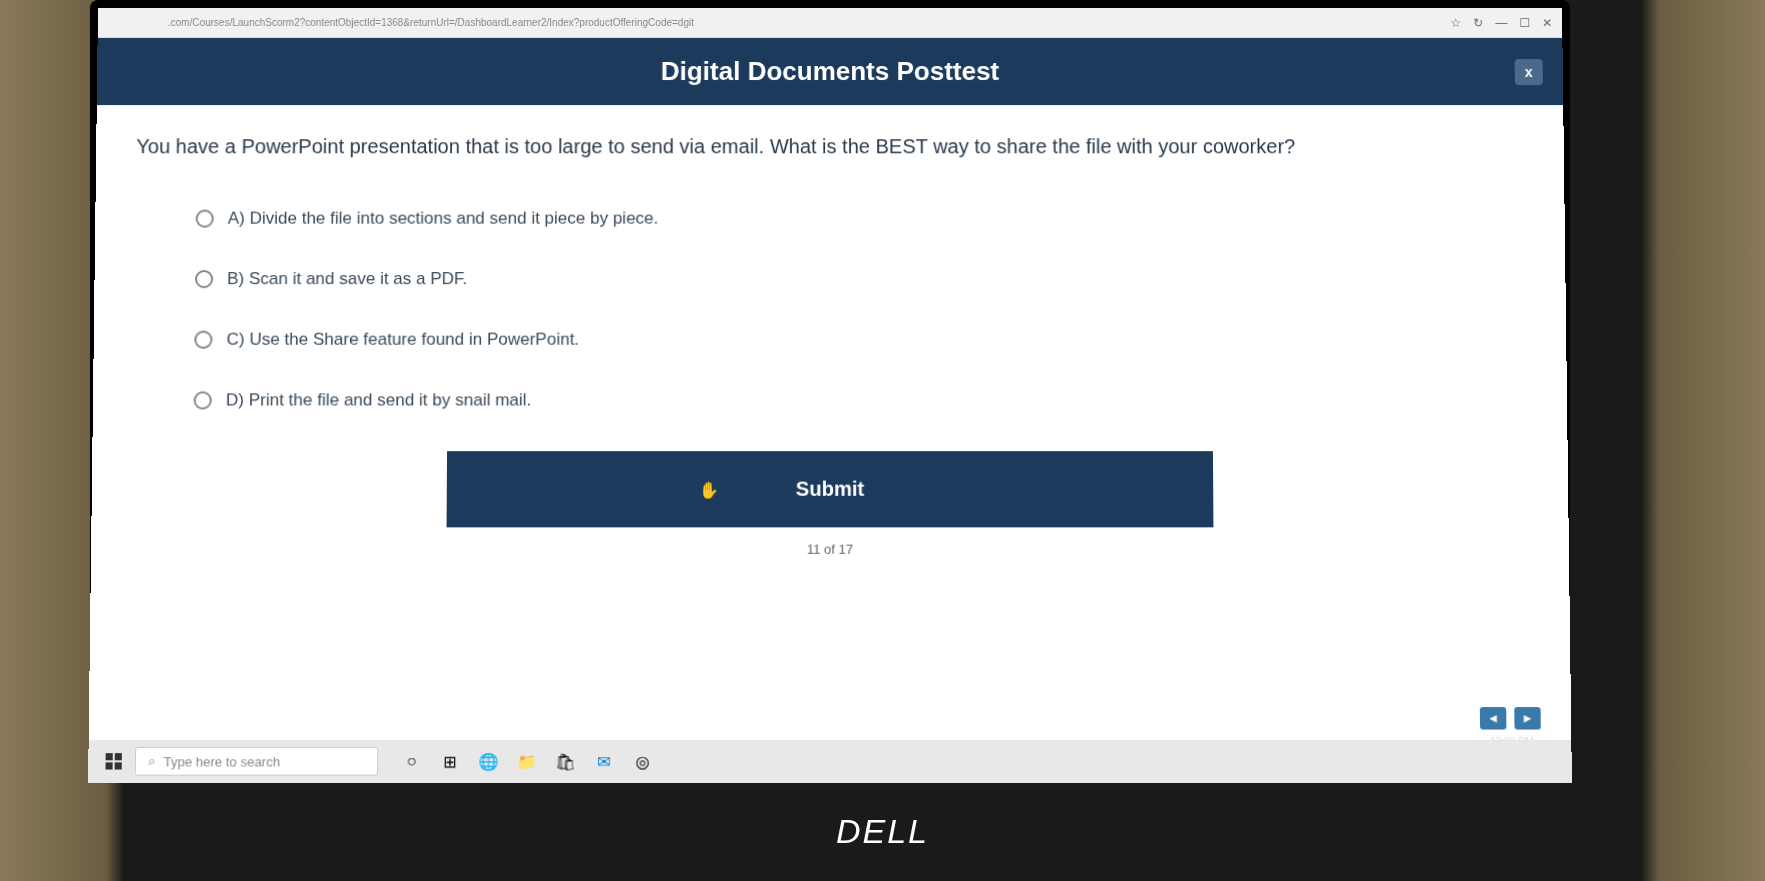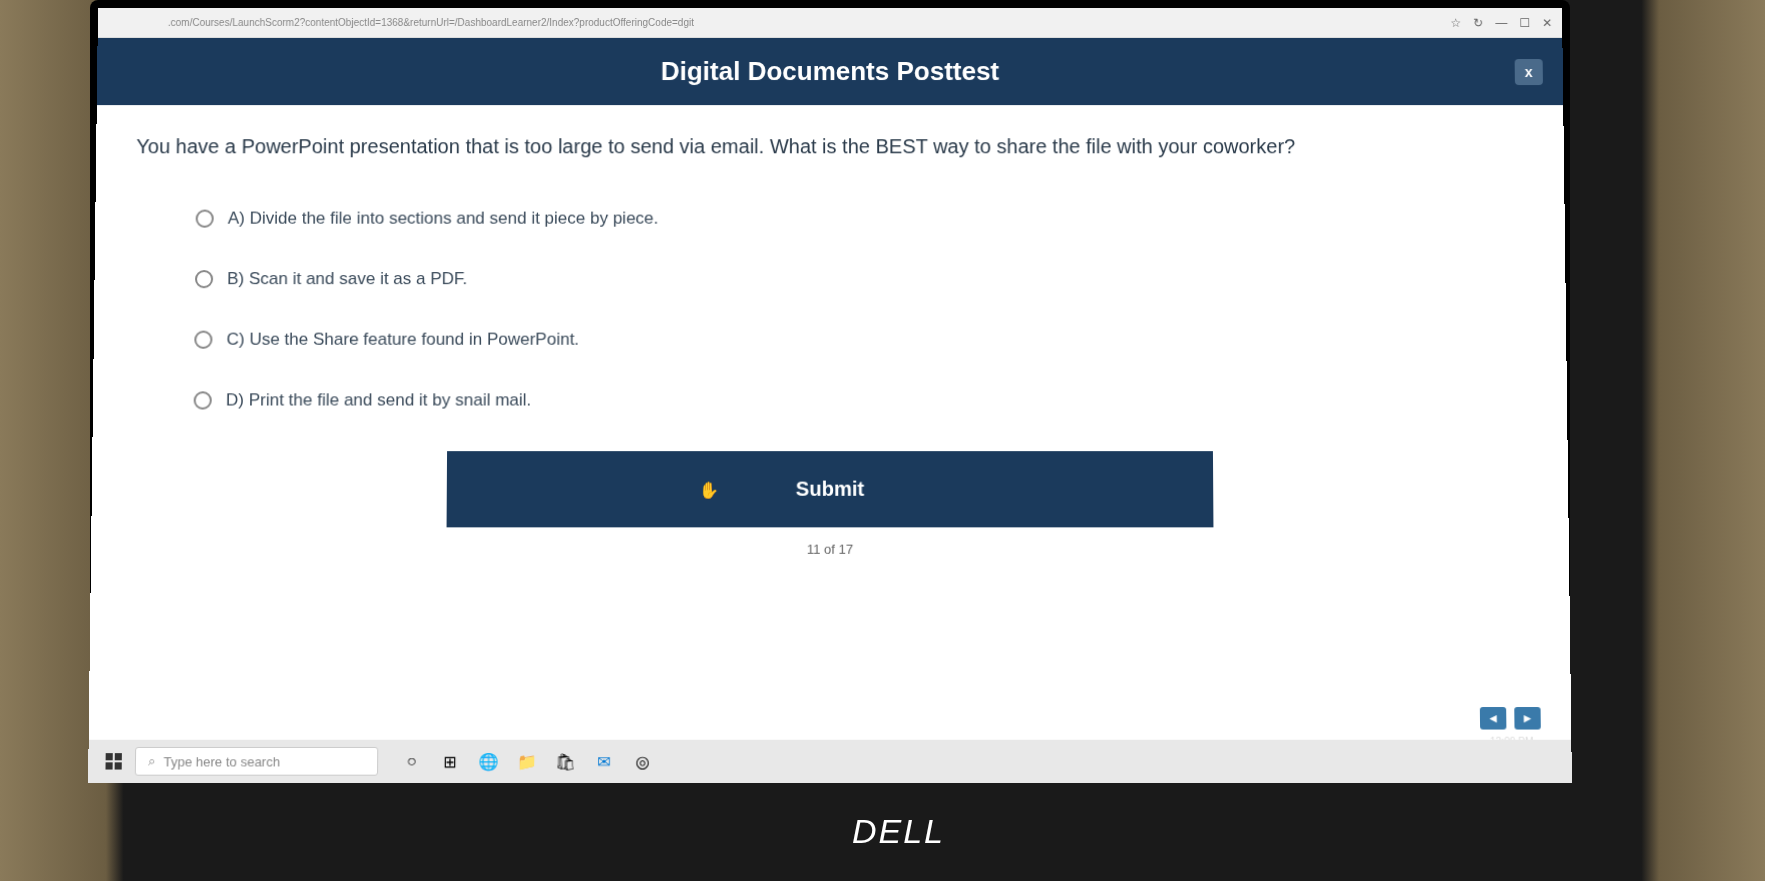--- a/index.html
+++ b/index.html
@@ -219,21 +219,20 @@
       position: absolute;
       bottom: 30px;
       left: 50%;
       transform: translateX(-50%);
       color: #fff;
       font-family: Arial;
       font-size: 34px;
       font-weight: 300;
       letter-spacing: 2px;
       font-style: italic;
-      margin-left: 16px;
     }
     .win-squares {
       display: inline-block;
       width: 16px;
       height: 16px;
       position: relative;
     }
     .win-squares::before, .win-squares::after {
       content: "";
       position: absolute;

